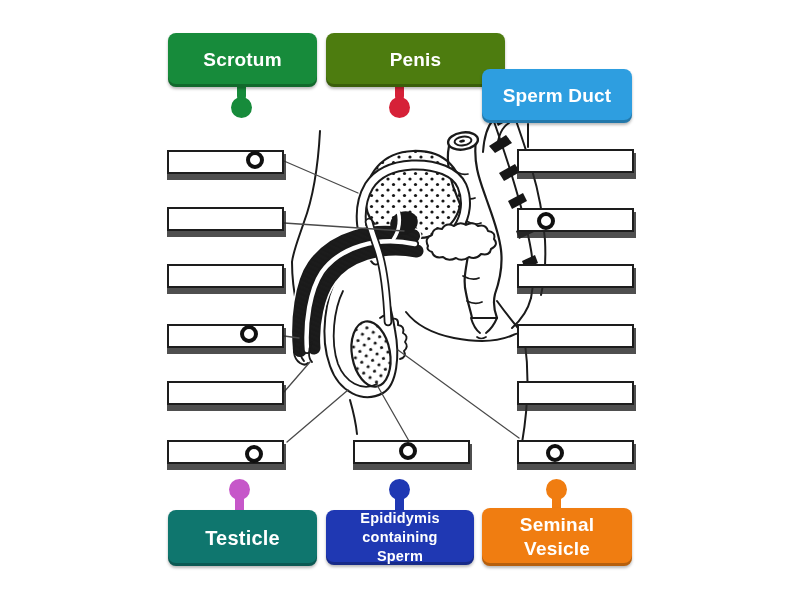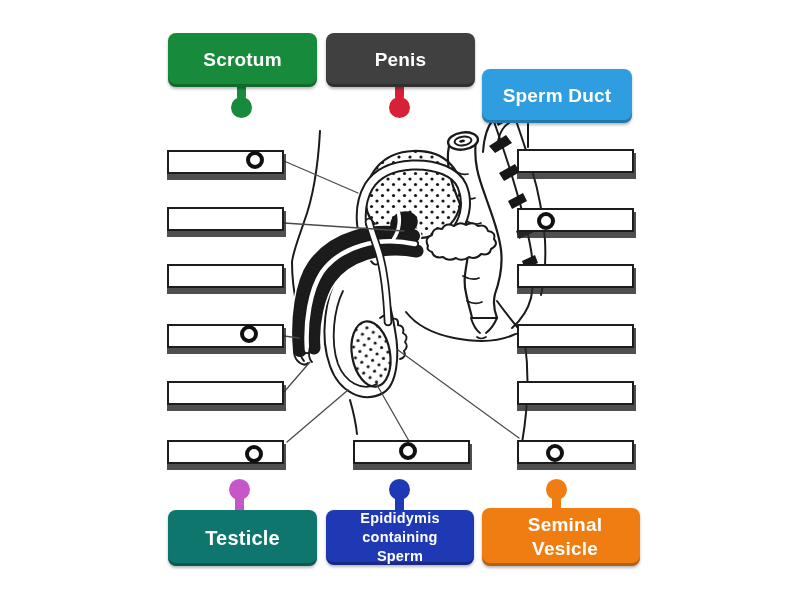--- a/index.html
+++ b/index.html
@@ -161,21 +161,21 @@
   <div class="ring" style="left:399px;top:442px"></div>
 
   <div class="pin-stem" style="left: 237px; top: 82px; height: 18px; background: rgb(23, 139, 59);"></div>
   <div class="pin-ball" style="left: 231px; top: 97px; background: rgb(23, 139, 59);"></div>
   <div class="pill" style="left: 168px; top: 33px; width: 149px; height: 54px; font-size: 19px; background: rgb(23, 139, 59);">
     <span>Scrotum</span>
   </div>
 
   <div class="pin-stem" style="left: 395px; top: 82px; height: 18px; background: rgb(214, 33, 56);"></div>
   <div class="pin-ball" style="left: 389px; top: 97px; background: rgb(214, 33, 56);"></div>
-  <div class="pill" style="left: 326px; top: 33px; width: 149px; height: 54px; font-size: 19px; background: #404040; align-items: center;">
+  <div class="pill" style="left: 326px; top: 33px; width: 179px; height: 54px; font-size: 19px; background: #4d7c0f; align-items: center;">
     <span>Penis</span>
   </div>
 
   <div class="pin-stem" style="left: 552px; top: 82px; height: 18px; background: rgb(46, 158, 224);"></div>
   <div class="pin-ball" style="left: 546px; top: 97px; background: rgb(46, 158, 224);"></div>
   <div class="pill" style="left: 482px; top: 33px; width: 150px; height: 54px; font-size: 19px; background: rgb(46, 158, 224); margin-top: 36px;">
     <span>Sperm Duct</span>
   </div>
 
   <div class="pin-stem" style="left: 235px; top: 494px; height: 20px; background: rgb(198, 87, 201);"></div>
@@ -185,17 +185,17 @@
   </div>
 
   <div class="pin-stem" style="left: 395px; top: 494px; height: 20px; background: rgb(31, 56, 179);"></div>
   <div class="pin-ball" style="left: 389px; top: 479px; background: rgb(31, 56, 179);"></div>
   <div class="pill" style="left: 326px; top: 510px; width: 148px; height: 55px; font-size: 14.5px; line-height: 1.3; background: rgb(31, 56, 179);">
     <span style="width:122px">Epididymis containing Sperm</span>
   </div>
 
   <div class="pin-stem" style="left: 552px; top: 492px; height: 20px; background: rgb(240, 125, 17);"></div>
   <div class="pin-ball" style="left: 546px; top: 479px; background: rgb(240, 125, 17);"></div>
-  <div class="pill" style="left: 482px; top: 508px; width: 150px; height: 58px; font-size: 19px; line-height: 1.25; background: rgb(240, 125, 17); padding-left: 8px;">
+  <div class="pill" style="left: 482px; top: 508px; width: 150px; height: 58px; font-size: 19px; line-height: 1.25; background: rgb(240, 125, 17);">
     <span style="width:90px">Seminal Vesicle</span>
   </div>
 
 </div>
 
 </body></html>

